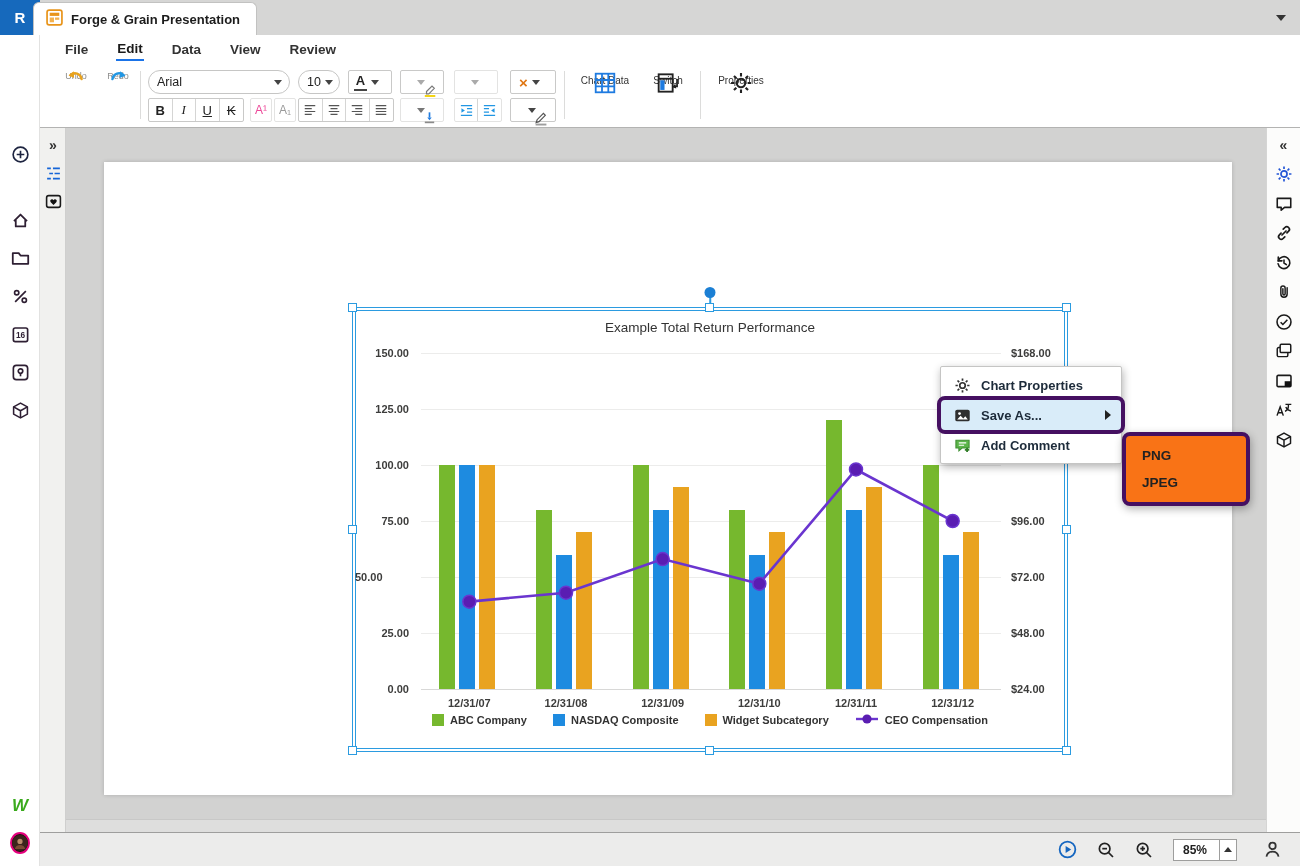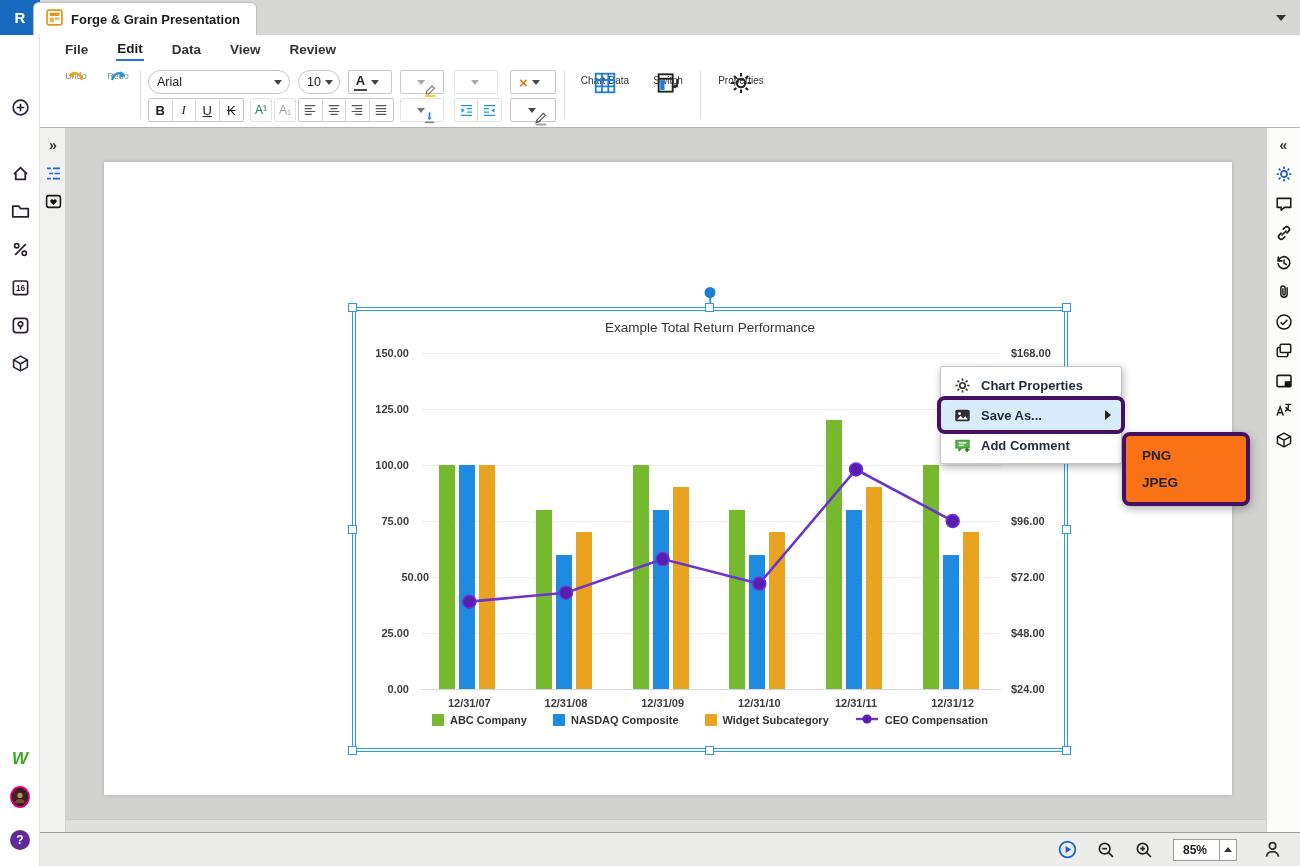--- a/index.html
+++ b/index.html
@@ -39,21 +39,21 @@
   .colorbar { position:static; width:13px; height:2.5px; background:#444; margin-top:1px; }
   .stack { position:static; display:flex; flex-direction:column; align-items:center; }
   .grp { display:flex; } .grp .cell { position:static; width:23.5px; height:22px; border-right:1px solid #d5d5d4;
          display:flex; align-items:center; justify-content:center; } .grp .cell:last-child{border-right:none;}
   .tb-big { top:4px; height:54px; display:flex; flex-direction:column; align-items:center; justify-content:flex-start; padding-top:3px; }
   .tb-big .lbl { position:static; font-size:10px; color:#333; margin-top:4px; white-space:nowrap; }
   .tb-big svg { position:static; }
 
   
   .left-rail { position:absolute; left:0; top:35px; width:40px; height:831px; background:#fff; border-right:1px solid #e2e2e1; }
-  .left-rail .rail-ic { position:absolute; left:10px; width:20px; height:20px; display:flex; align-items:center; justify-content:center; }
+  .left-rail .rail-ic { position:absolute; left:10px; width:20px; height:20px; display:flex; align-items:flex-end; justify-content:center;margin-top:47px; }
   .w-mark { font-size:17px; font-weight:bold; color:#3aaa1c; font-style:italic; }
   .avatar-ring { width:22px; height:22px; border:2px solid #e5007d; border-radius:50%; overflow:hidden; background:#1b0f0a; display:flex; align-items:center; justify-content:center; }
   .help-badge { width:20px; height:20px; border-radius:50%; background:#5e2b97; color:#fff; font-size:12px; font-weight:bold; display:flex; align-items:center; justify-content:center; }
 
   
   .thumb-rail { position:absolute; left:40px; top:128px; width:26px; height:704px; background:#f1f1ef; border-right:1px solid #cfcfce; }
   .thumb-rail .rail-ic { position:absolute; left:4px; width:18px; height:18px; display:flex; align-items:center; justify-content:center; }
   .chev-txt { font-size:14px; font-weight:bold; color:#333; }
 
   
@@ -191,21 +191,21 @@
           <span class="glyph" style="font-style:italic; font-family:'Liberation Serif',serif">I</span>
         </span>
       <span class="cell">
           <span class="glyph" style="text-decoration:underline">U</span>
         </span>
       <span class="cell">
           <span class="glyph" style="text-decoration:line-through">K</span>
         </span>
     </div>
     <div class="btn noborder" style="left:210px; top:34px; width:22px">
-        <span class="glyph" style="color:#15803d; font-size:12px">A¹</span>
+        <span class="glyph" style="color:#ec4899; font-size:12px">A¹</span>
       </div>
     <div class="btn noborder" style="left:234px; top:34px; width:22px">
         <span class="glyph" style="color:#9a9a9a; font-size:12px">A₁</span>
       </div>
     <div class="btn grp" style="left:258px; top:34px; width:96px">
       <span class="cell">
           <svg width="14" height="14" viewBox="0 0 16 16">
             <g stroke="#555" stroke-width="1.4">
               <path d="M2 3h12M2 6.3h8M2 9.7h12M2 13h8"></path>
             </g>
@@ -401,21 +401,21 @@
         <div id="chart-body" style="position:absolute; inset:0;">
             <div class="gridline" style="left: 68px; width: 580px; top: 45px;"></div>
             <div class="axis-lab" style="left: 2px; width: 54px; top: 39px; text-align: right;">150.00</div>
             <div class="gridline" style="left: 68px; width: 580px; top: 101px;"></div>
             <div class="axis-lab" style="left: 2px; width: 54px; top: 95px; text-align: right;">125.00</div>
             <div class="gridline" style="left: 68px; width: 580px; top: 157px;"></div>
             <div class="axis-lab" style="left: 2px; width: 54px; top: 151px; text-align: right;">100.00</div>
             <div class="gridline" style="left: 68px; width: 580px; top: 213px;"></div>
             <div class="axis-lab" style="left: 2px; width: 54px; top: 207px; text-align: right;">75.00</div>
             <div class="gridline" style="left: 68px; width: 580px; top: 269px;"></div>
-            <div class="axis-lab" style="left: 2px; width: 74px; top: 263px; text-align: right;">50.00</div>
+            <div class="axis-lab" style="left: 2px; width: 74px; top: 263px; ">50.00</div>
             <div class="gridline" style="left: 68px; width: 580px; top: 325px;"></div>
             <div class="axis-lab" style="left: 2px; width: 54px; top: 319px; text-align: right;">25.00</div>
             <div class="gridline base" style="left: 68px; width: 580px; top: 381px;"></div>
             <div class="axis-lab" style="left: 2px; width: 54px; top: 375px; text-align: right;">0.00</div>
             <div class="axis-lab" style="left: 658px; top: 39px;">$168.00</div>
             <div class="axis-lab" style="left: 658px; top: 207px;">$96.00</div>
             <div class="axis-lab" style="left: 658px; top: 263px;">$72.00</div>
             <div class="axis-lab" style="left: 658px; top: 319px;">$48.00</div>
             <div class="axis-lab" style="left: 658px; top: 375px;">$24.00</div>
             <div class="bar" style="left: 86.3333px; width: 16px; top: 157px; height: 224px; background: rgb(118, 184, 46);"></div>

